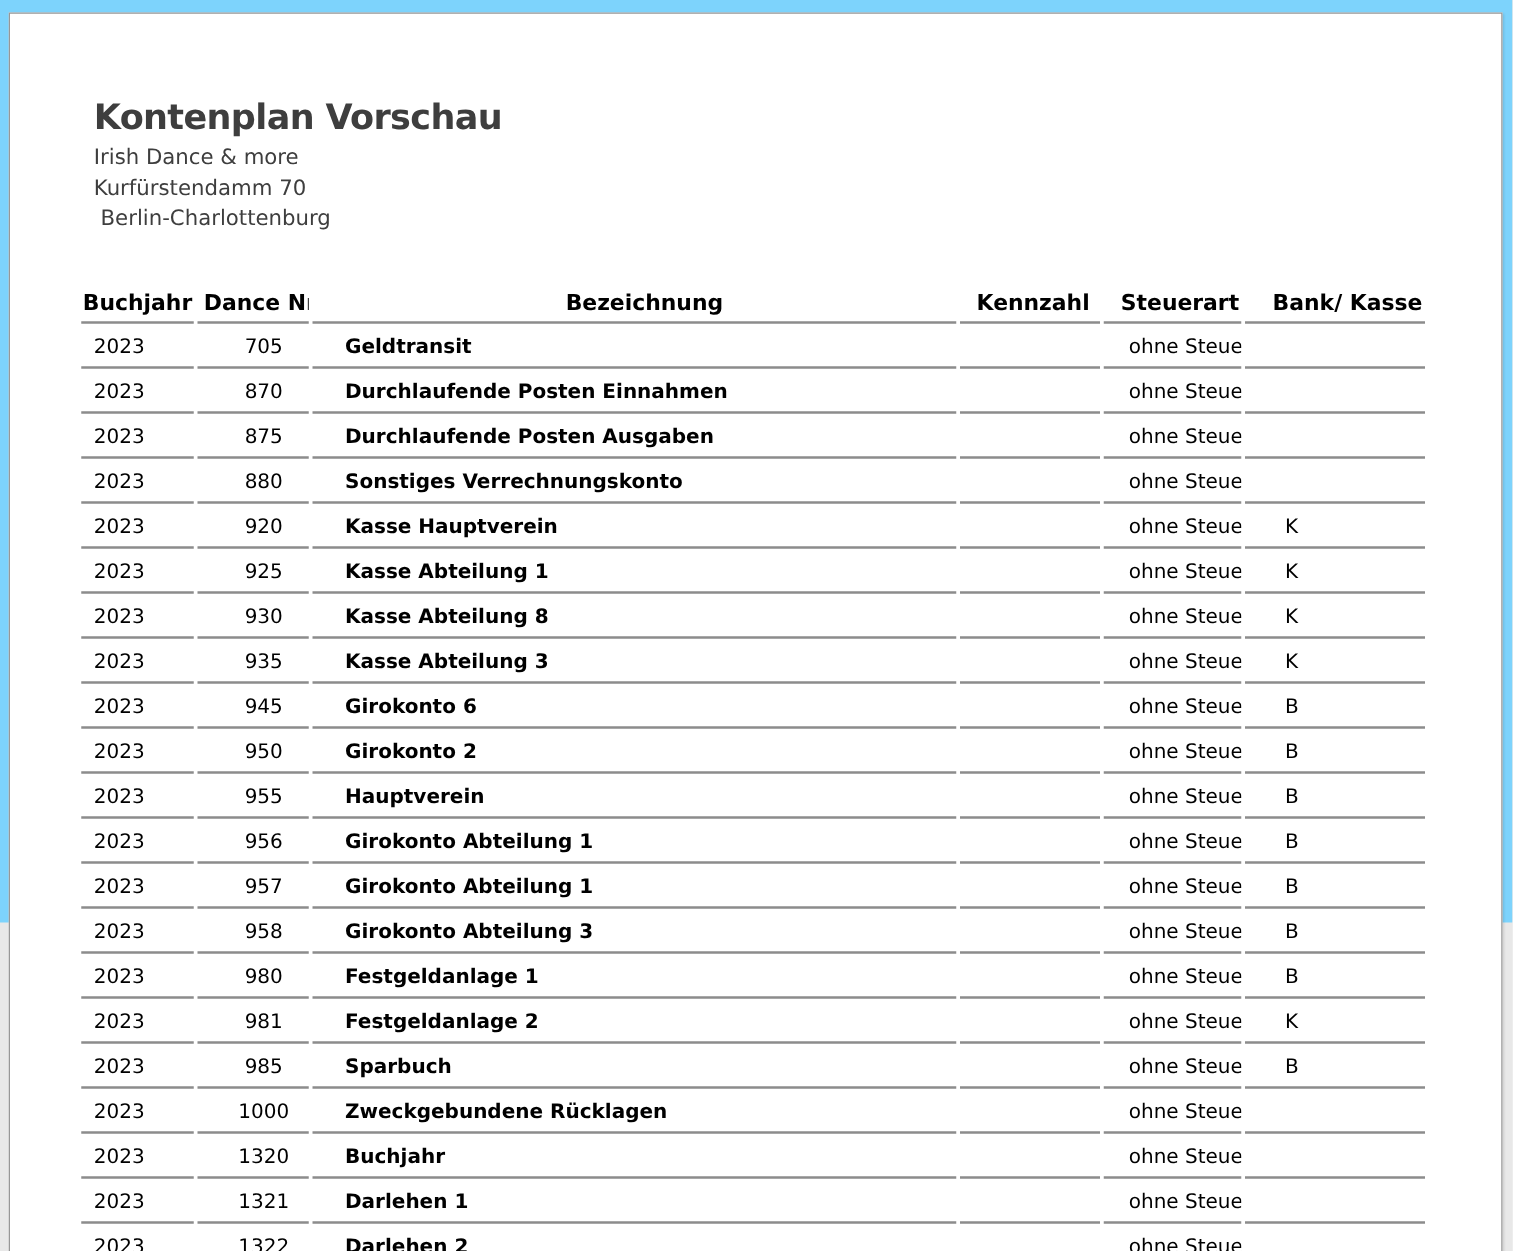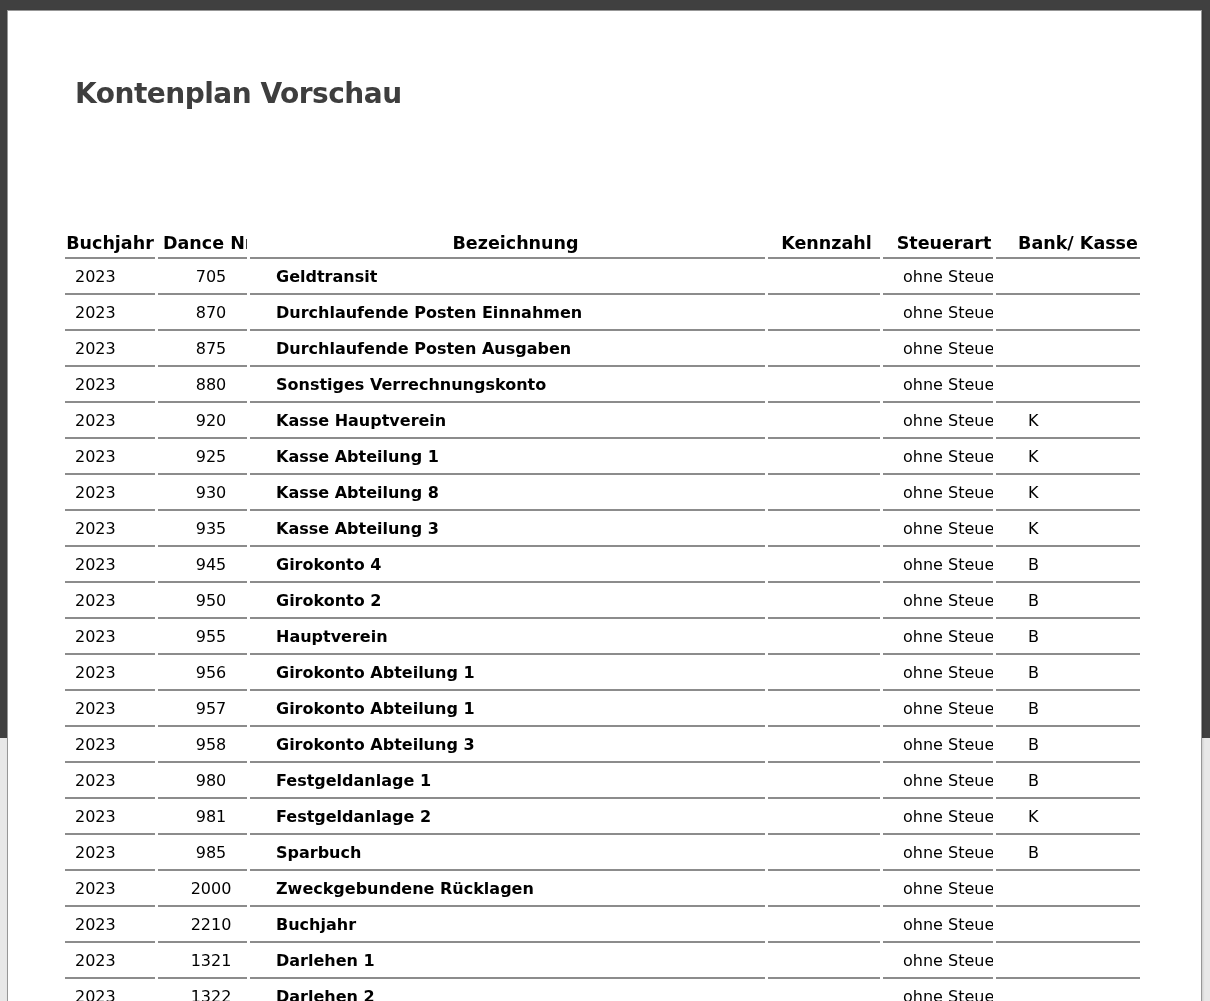--- a/index.html
+++ b/index.html
@@ -8,21 +8,21 @@
     width: 1210px;
     height: 1001px;
     overflow: hidden;
     background: #e8e8e8;
     font-family: "DejaVu Sans", "Liberation Sans", sans-serif;
   }
   .canvas {
     position: relative;
     width: 1210px;
     height: 738px;
-    background: #404040;
+    background: #7dd3fc;
   }
   .page {
     position: absolute;
     left: 7px;
     top: 10px;
     width: 1193px;
     height: 1120px;
     background: #ffffff;
     border: 1px solid #979797;
     box-shadow: 1px 1px 2px rgba(0,0,0,0.12);
@@ -84,20 +84,25 @@
   td.c5 { padding-left: 32px; }  th.c5 { padding-left: 20px; }
 </style>
 </head>
 <body>
 
 <div class="canvas">
   <div class="page">
 
     <div class="report-title">Kontenplan Vorschau</div>
 
+    <div class="address">
+      <div>Irish Dance &amp; more</div>
+      <div>Kurfürstendamm 70</div>
+      <div> Berlin-Charlottenburg</div>
+    </div>
 
     <table class="acct-table">
       <colgroup>
         <col style="width:90px">
         <col style="width:89px">
         <col style="width:515px">
         <col style="width:112px">
         <col style="width:110px">
         <col style="width:144px">
       </colgroup>
@@ -172,21 +177,21 @@
     <td class="c0">2023</td>
     <td class="c1">935</td>
     <td class="c2">Kasse Abteilung 3</td>
     <td class="c3"></td>
     <td class="c4">ohne Steuer</td>
     <td class="c5">K</td>
   </tr>
           <tr>
     <td class="c0">2023</td>
     <td class="c1">945</td>
-    <td class="c2">Girokonto 4</td>
+    <td class="c2">Girokonto 6</td>
     <td class="c3"></td>
     <td class="c4">ohne Steuer</td>
     <td class="c5">B</td>
   </tr>
           <tr>
     <td class="c0">2023</td>
     <td class="c1">950</td>
     <td class="c2">Girokonto 2</td>
     <td class="c3"></td>
     <td class="c4">ohne Steuer</td>
@@ -243,29 +248,29 @@
           <tr>
     <td class="c0">2023</td>
     <td class="c1">985</td>
     <td class="c2">Sparbuch</td>
     <td class="c3"></td>
     <td class="c4">ohne Steuer</td>
     <td class="c5">B</td>
   </tr>
           <tr>
     <td class="c0">2023</td>
-    <td class="c1">2000</td>
+    <td class="c1">1000</td>
     <td class="c2">Zweckgebundene Rücklagen</td>
     <td class="c3"></td>
     <td class="c4">ohne Steuer</td>
     <td class="c5"></td>
   </tr>
           <tr>
     <td class="c0">2023</td>
-    <td class="c1">2210</td>
+    <td class="c1">1320</td>
     <td class="c2">Buchjahr</td>
     <td class="c3"></td>
     <td class="c4">ohne Steuer</td>
     <td class="c5"></td>
   </tr>
           <tr>
     <td class="c0">2023</td>
     <td class="c1">1321</td>
     <td class="c2">Darlehen 1</td>
     <td class="c3"></td>

